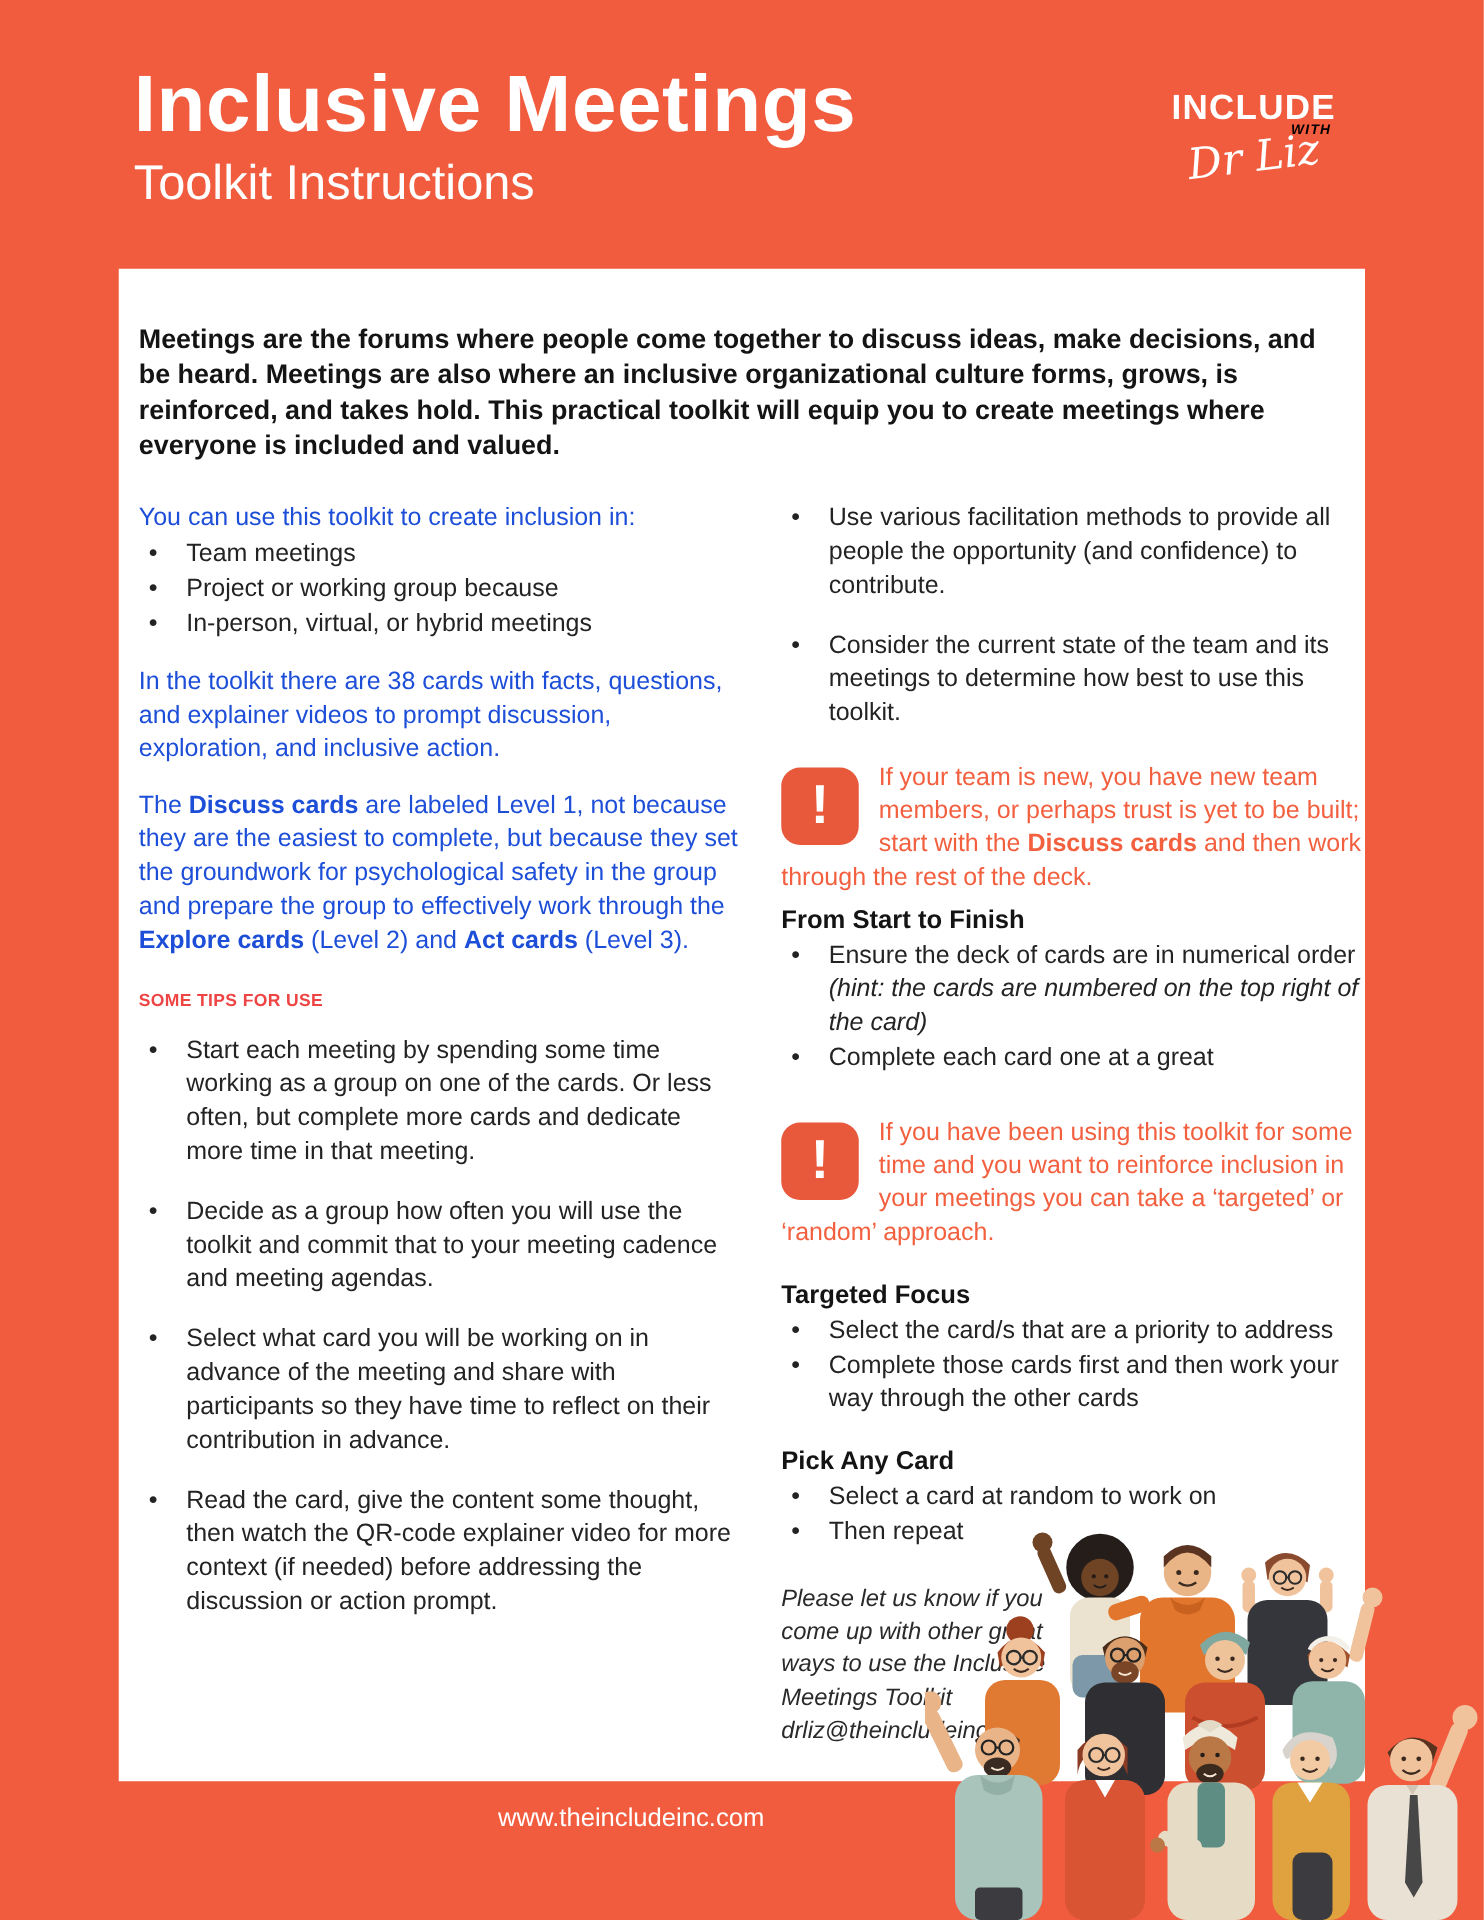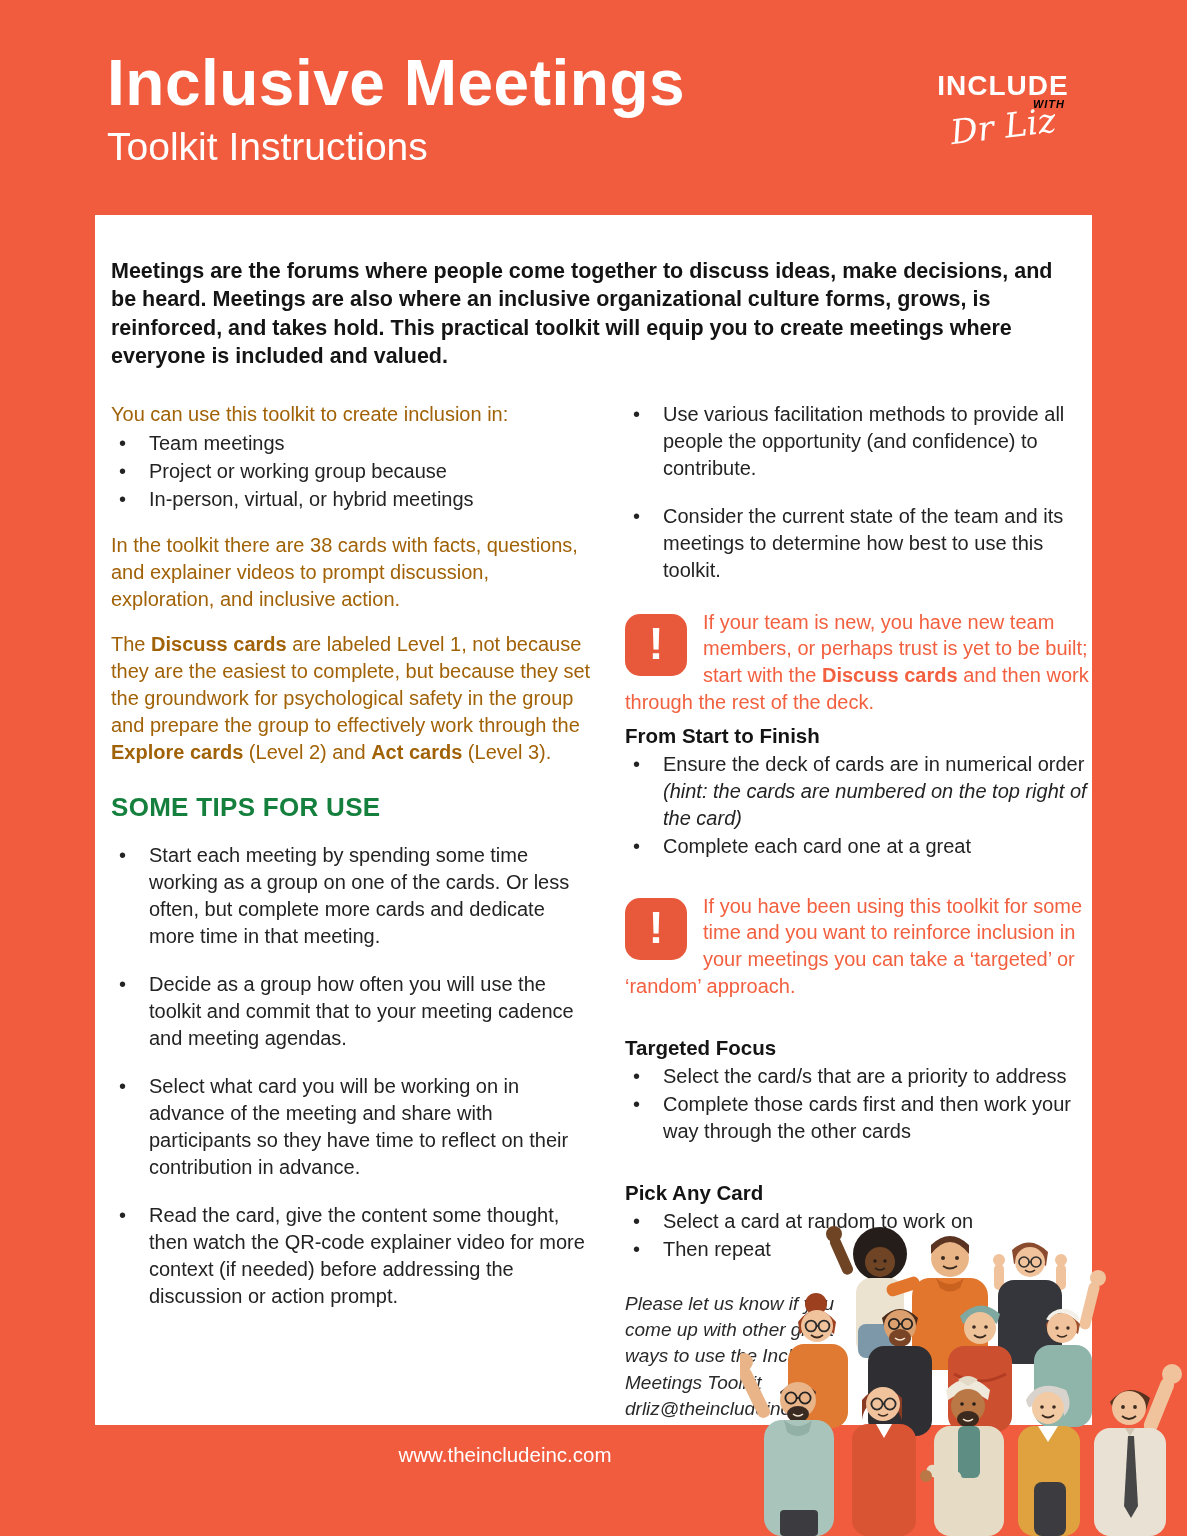--- a/index.html
+++ b/index.html
@@ -18,37 +18,37 @@
   .logo-with { position:absolute; right:8px; top:28px; color:#000; font-size:11px; font-weight:800; letter-spacing:1px;font-style:italic; }
   .logo-sig { display:block; margin-top:4px; text-align:center; font-family:"DejaVu Serif", serif; font-style:italic; font-size:34px; transform:rotate(-7deg); }
 
   
   .card { position:absolute; left:95px; top:215px; width:997px; height:1210px; background:#ffffff; }
   .intro { padding:42px 20px 0 16px; font-size:21.5px; line-height:1.32; font-weight:800; color:#141414; }
   .columns { display:flex; gap:32px; padding:30px 16px 0 16px; }
   .col-left  { width:482px; flex:none; }
   .col-right { width:465px; flex:none; }
 
-  .body-p { font-size:20px; line-height:1.35; color:#a16207; margin-bottom:18px; }
+  .body-p { font-size:20px; line-height:1.35; color:#1d4ed8; margin-bottom:18px; }
 
   ul.blist { list-style:none; padding-left:38px; }
   ul.blist li { position:relative; font-size:20px; line-height:1.35; color:#232323; }
   ul.blist li::before { content:"•"; position:absolute; left:-30px; color:#232323; }
   ul.spaced li { margin-bottom:21px; }
   ul.tight  li { margin-bottom:1px; }
 
-  .tips-heading { color:#15803d; font-weight:800; font-size:26px; letter-spacing:.3px; margin:26px 0 19px; }
+  .tips-heading { color:#ef4444; font-weight:800; font-size:14px; letter-spacing:.3px; margin:26px 0 19px; }
 
   .alert { margin:25px 0 6px; color:#F2603F; font-size:20px; line-height:1.34; }
   .alert::after { content:""; display:block; clear:both; }
   .alert-icon { float:left; width:62px; height:62px; border-radius:15px; background:#E8593C; color:#ffffff;
                 font-weight:800; font-size:44px; text-align:center; line-height:60px; margin:5px 16px 3px 0; }
 
   .subhead { font-size:20.5px; font-weight:800; color:#141414; margin:8px 0 3px; }
-  .mt { margin-top:36px; }
+  .mt { margin-top:24px; }
 
   .note { font-style:italic; font-size:19px; line-height:1.38; color:#2a2a2a; width:250px; margin-top:28px; }
   .note a { color:#2a2a2a; text-decoration:none; font-style:italic; }
 
   
   .footer { position:absolute; left:0; top:1443px; width:1010px; text-align:center; color:#ffffff; font-size:20.5px; }
   .footer a { color:#ffffff; text-decoration:none; }
 
   
   .illustration { position:absolute; right:0; bottom:0; width:447px; height:312px; }

